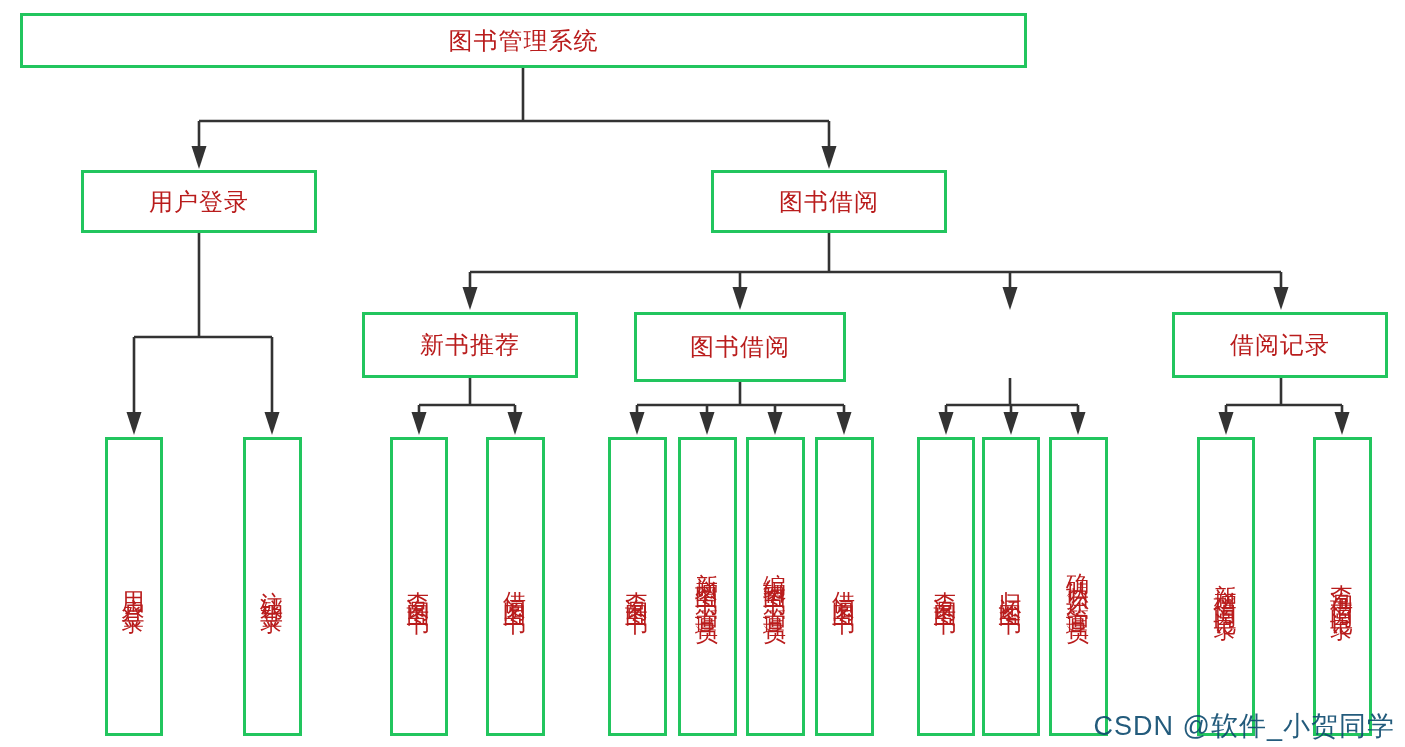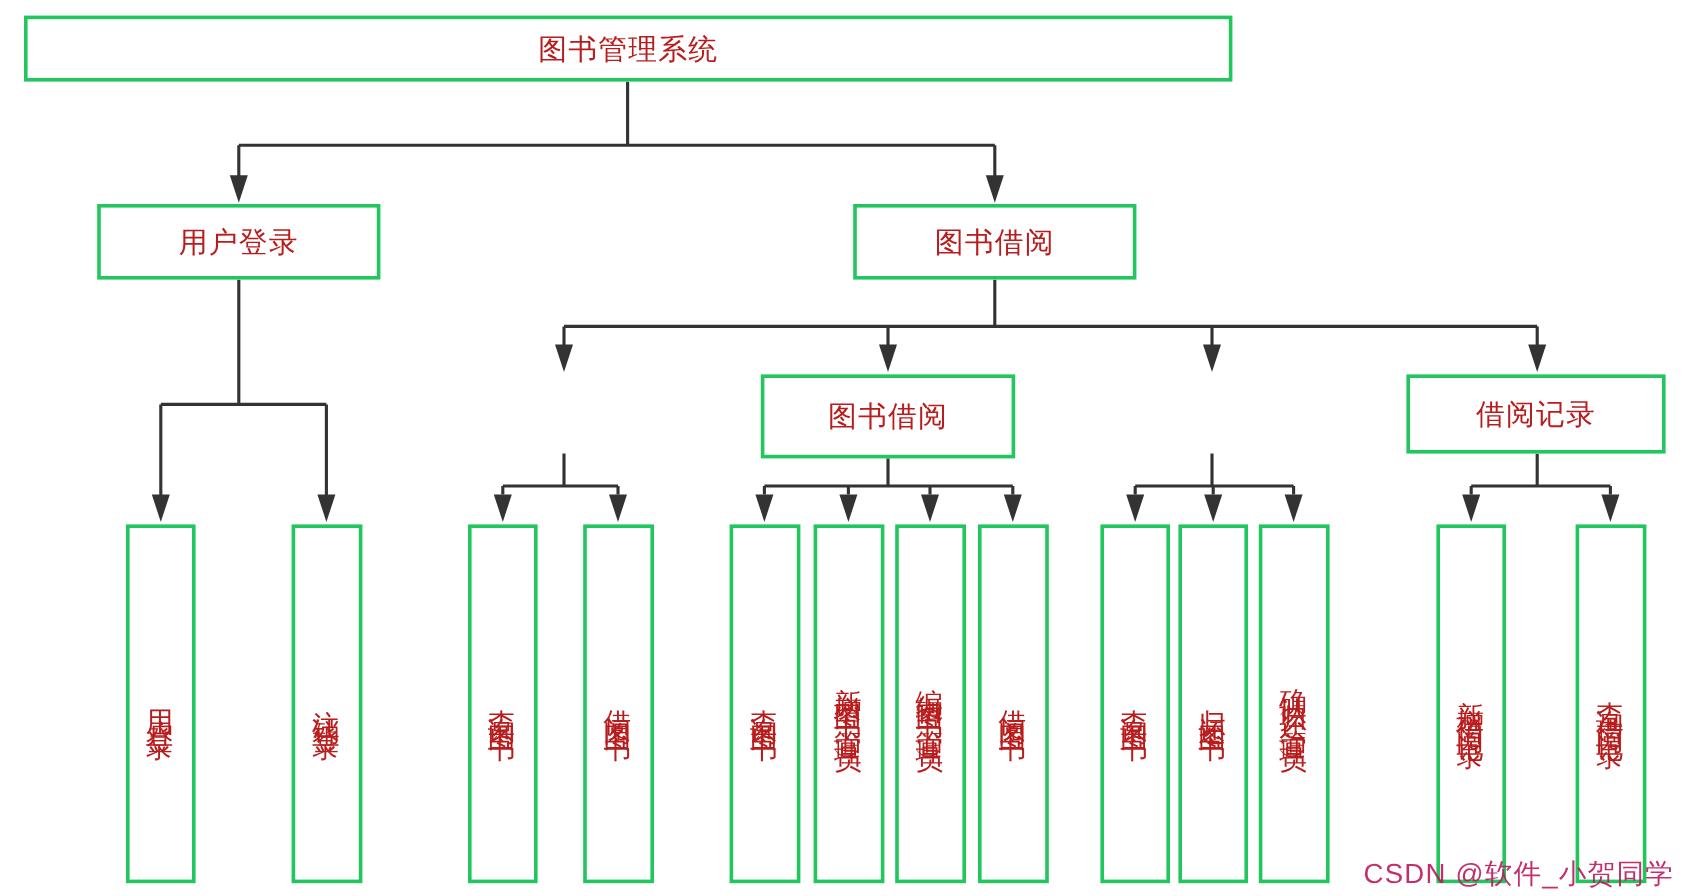--- a/index.html
+++ b/index.html
@@ -45,23 +45,23 @@
     writing-mode: vertical-rl;
     text-orientation: mixed;
     font-size: 23px;
     letter-spacing: 7px;
     white-space: nowrap;
   }
   .watermark {
     position: absolute;
     right: 10px;
     bottom: 3px;
-    font-size: 23px;
+    font-size: 27px;
     letter-spacing: 1px;
-    color: #be185d;
+    color: #0c4a6e;
     opacity: 0.9;
     white-space: nowrap;
   }
 </style>
 </head>
 <body>
 
 <div class="canvas">
 
   <svg class="connectors" viewBox="0 0 1405 747" xmlns="http://www.w3.org/2000/svg">
@@ -104,20 +104,23 @@
     <span class="lbl">图书管理系统</span>
   </div>
 
   <div class="box" style="left:81px; top:170px; width:236px; height:63px;">
     <span class="lbl">用户登录</span>
   </div>
   <div class="box" style="left:711px; top:170px; width:236px; height:63px;">
     <span class="lbl">图书借阅</span>
   </div>
 
+  <div class="box" style="left:362px; top:312px; width:216px; height:66px;">
+    <span class="lbl">新书推荐</span>
+  </div>
   <div class="box" style="left:634px; top:312px; width:212px; height:70px;">
     <span class="lbl">图书借阅</span>
   </div>
   <div class="box" style="left:1172px; top:312px; width:216px; height:66px;">
     <span class="lbl">借阅记录</span>
   </div>
 
   <div class="box v" style="left:105px; top:437px; width:58px; height:299px;">
     <span class="lbl">用户登录</span>
   </div>

